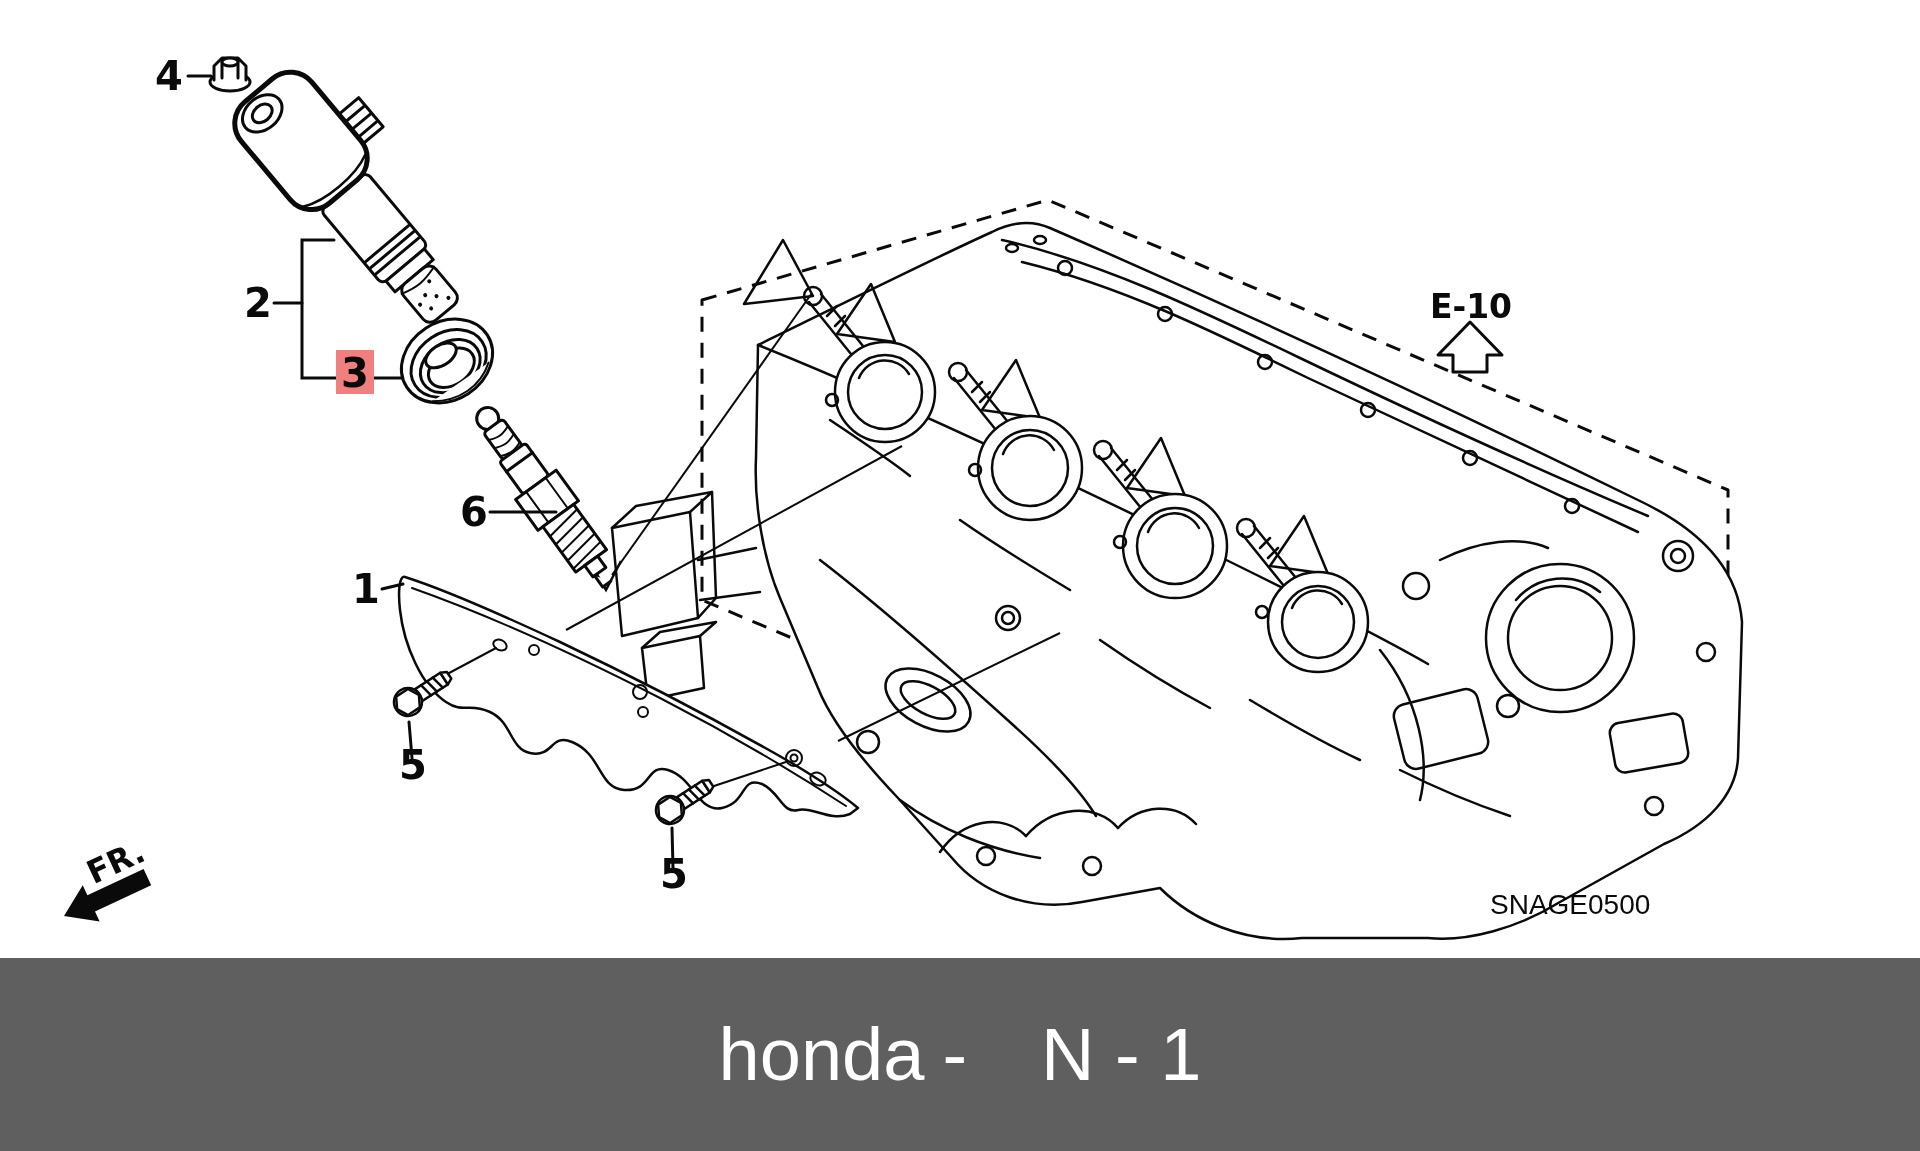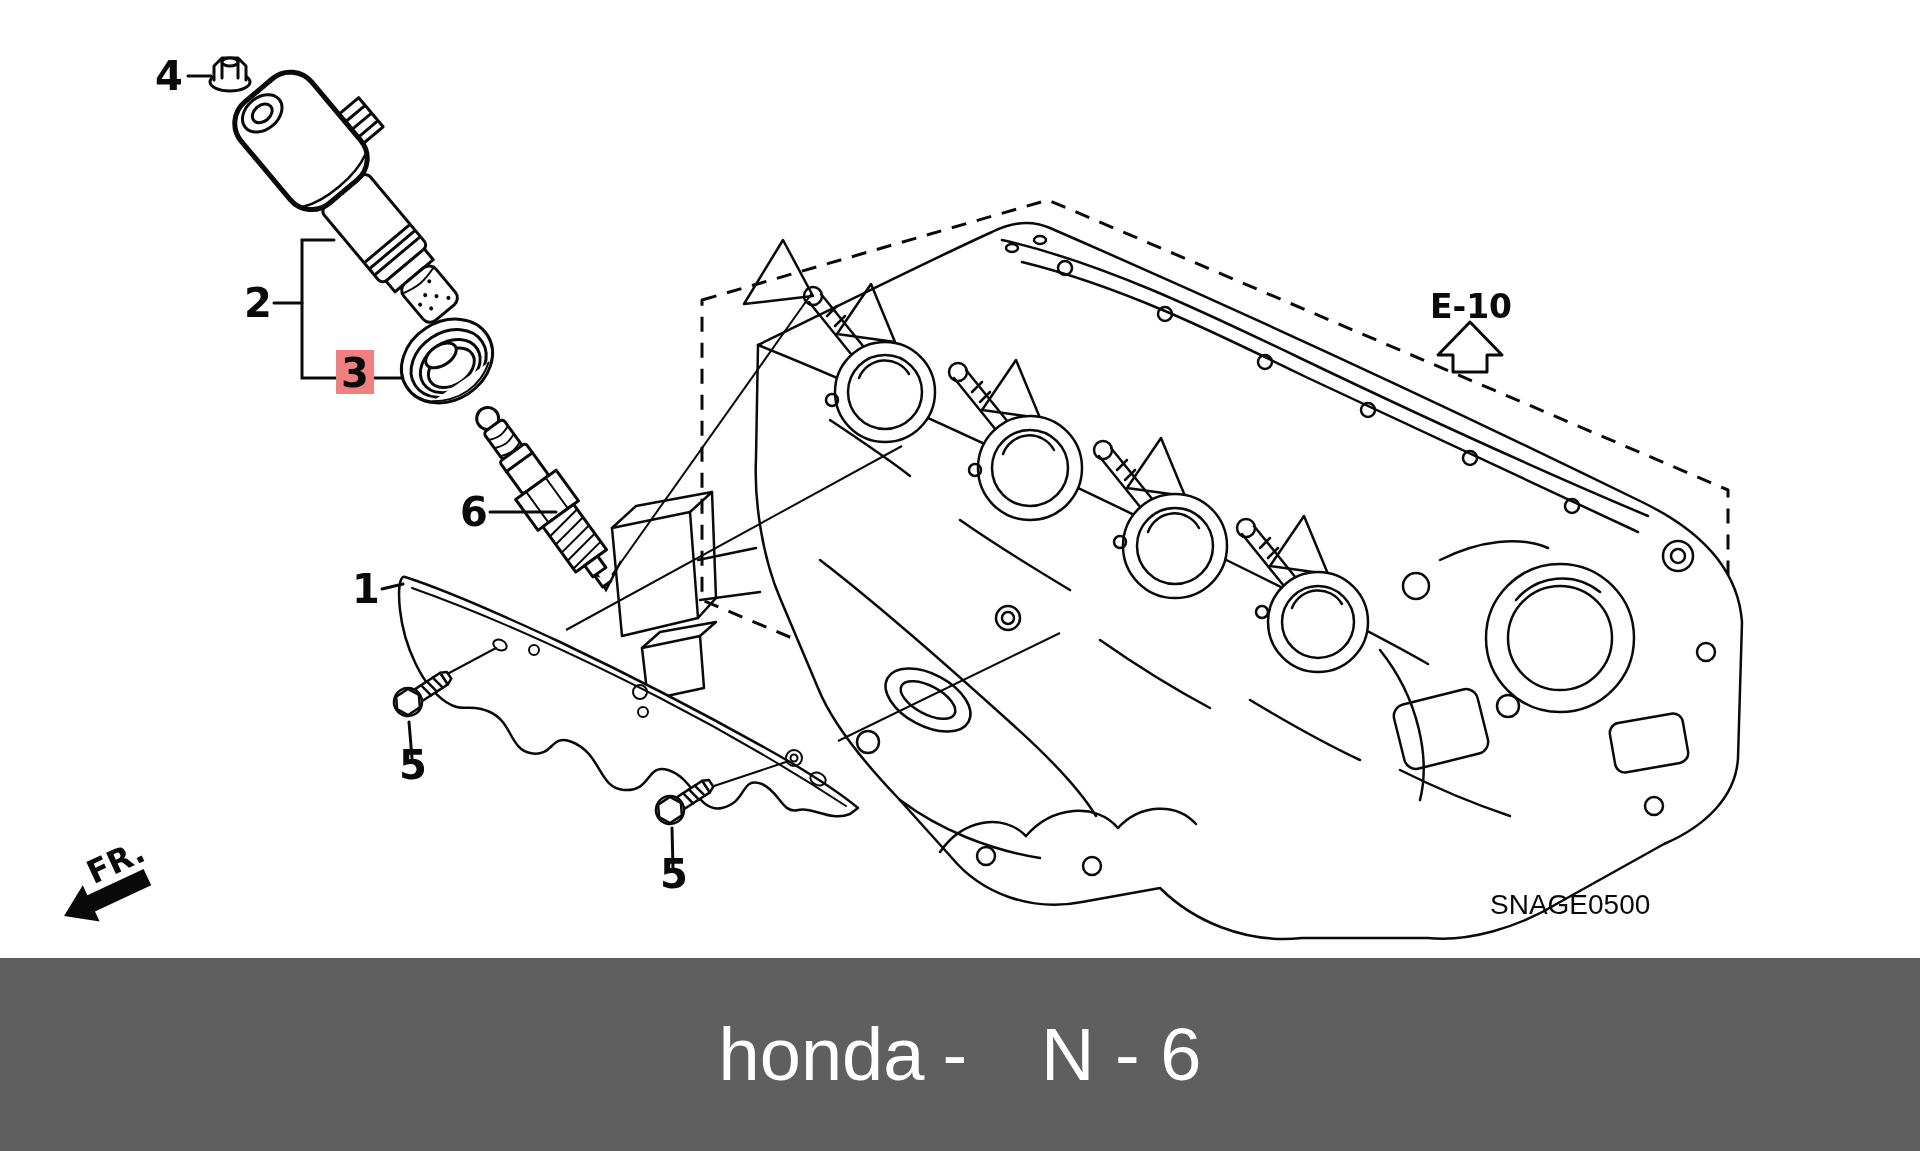--- a/index.html
+++ b/index.html
@@ -307,16 +307,16 @@
     <polygon points="0,0 30,-20 30,-9 92,-9 92,9 30,9 30,20" fill="#0a0a0a"></polygon>
     <text class="frlabel" x="40" y="-16">FR.</text>
   </g>
 </svg>
 
 <div class="footer">
   <div class="footer-left">
     <span>honda</span>
     <span>-</span>
   </div>
-  <span>N - 6</span>
+  <span>N - 1</span>
 </div>
 
 </div>
 
 </body></html>

